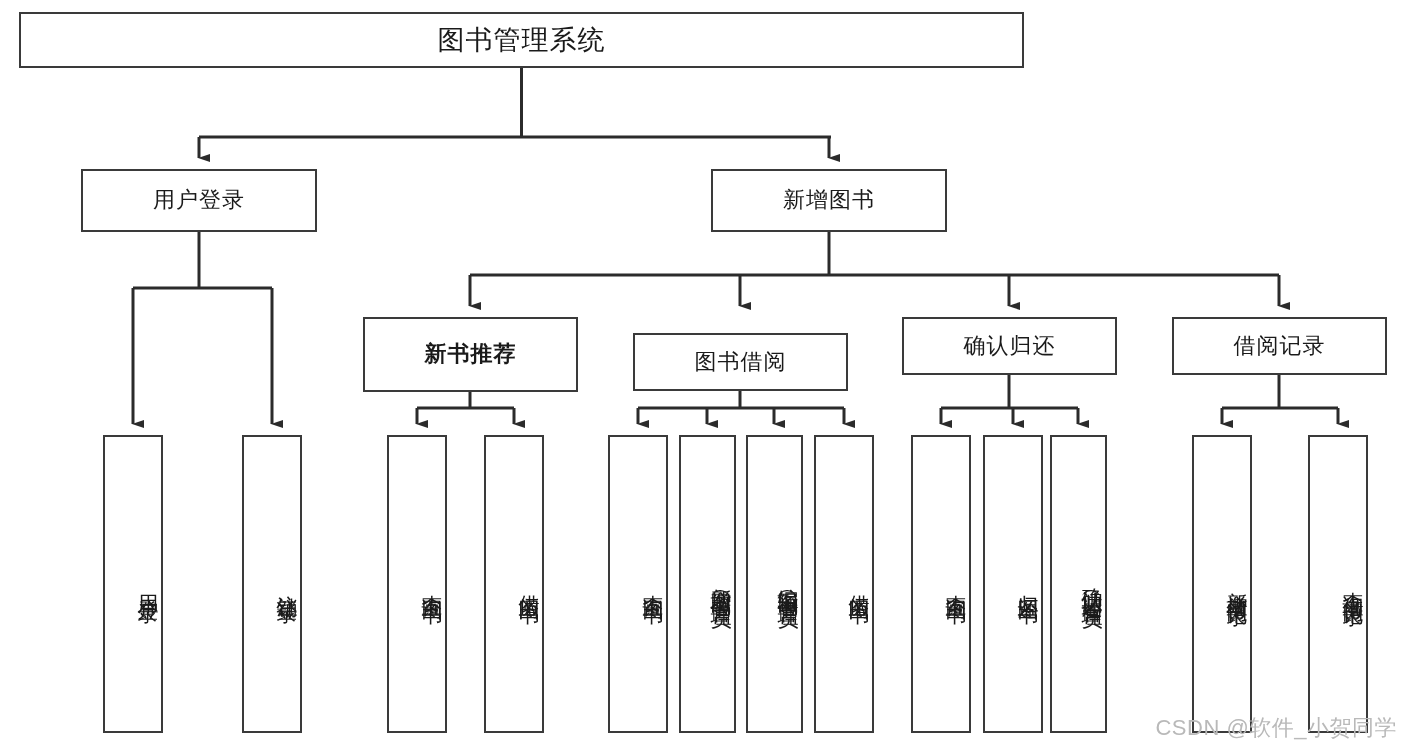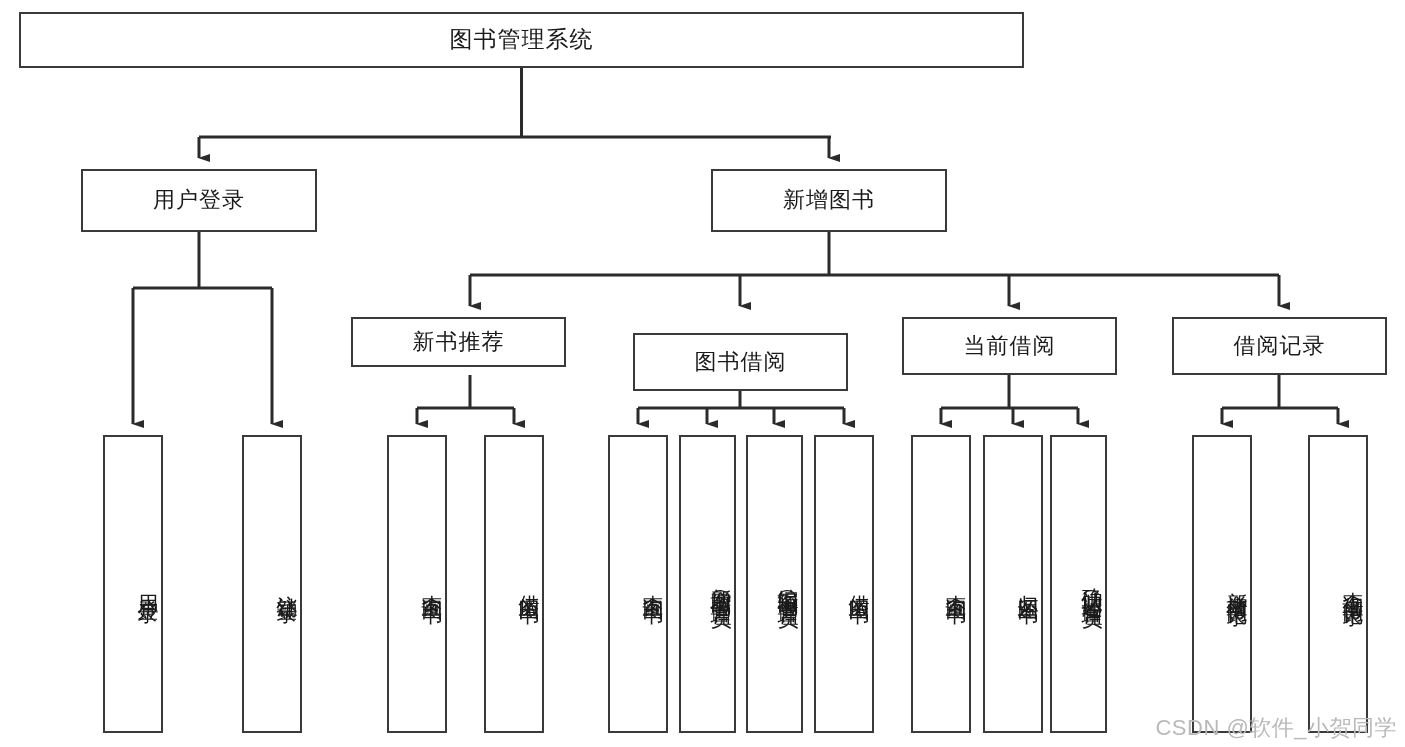--- a/index.html
+++ b/index.html
@@ -40,21 +40,21 @@
     letter-spacing: 3px;
     padding: 6px 0;
     align-items: flex-start;
     justify-content: center;
   }
   .node.vert .vtext {
     display: block;
     max-height: 100%;
   }
   .node.root {
-    font-size: 23px;
+    font-size: 27px;
   }
   svg.links {
     position: absolute;
     left: 0;
     top: 0;
     width: 1405px;
     height: 747px;
     pointer-events: none;
   }
   .watermark {
@@ -126,28 +126,28 @@
     <span>图书管理系统</span>
   </div>
 
   <div class="node horiz" style="left:81px;top:169px;width:236px;height:63px;">
     <span>用户登录</span>
   </div>
   <div class="node horiz" style="left:711px;top:169px;width:236px;height:63px;">
     <span>新增图书</span>
   </div>
 
-  <div class="node horiz" style="left:351px;top:317px;width:215px;height:50px;">
+  <div class="node horiz" style="left:363px;top:317px;width:215px;height:75px;font-weight:bold;">
     <span>新书推荐</span>
   </div>
   <div class="node horiz" style="left:633px;top:333px;width:215px;height:58px;">
     <span>图书借阅</span>
   </div>
   <div class="node horiz" style="left:902px;top:317px;width:215px;height:58px;">
-    <span>当前借阅</span>
+    <span>确认归还</span>
   </div>
   <div class="node horiz" style="left:1172px;top:317px;width:215px;height:58px;">
     <span>借阅记录</span>
   </div>
 
   <div class="node vert" style="left:103px;top:435px;width:60px;height:298px;">
     <span class="vtext">用户登录</span>
   </div>
   <div class="node vert" style="left:242px;top:435px;width:60px;height:298px;">
     <span class="vtext">注销登录</span>

